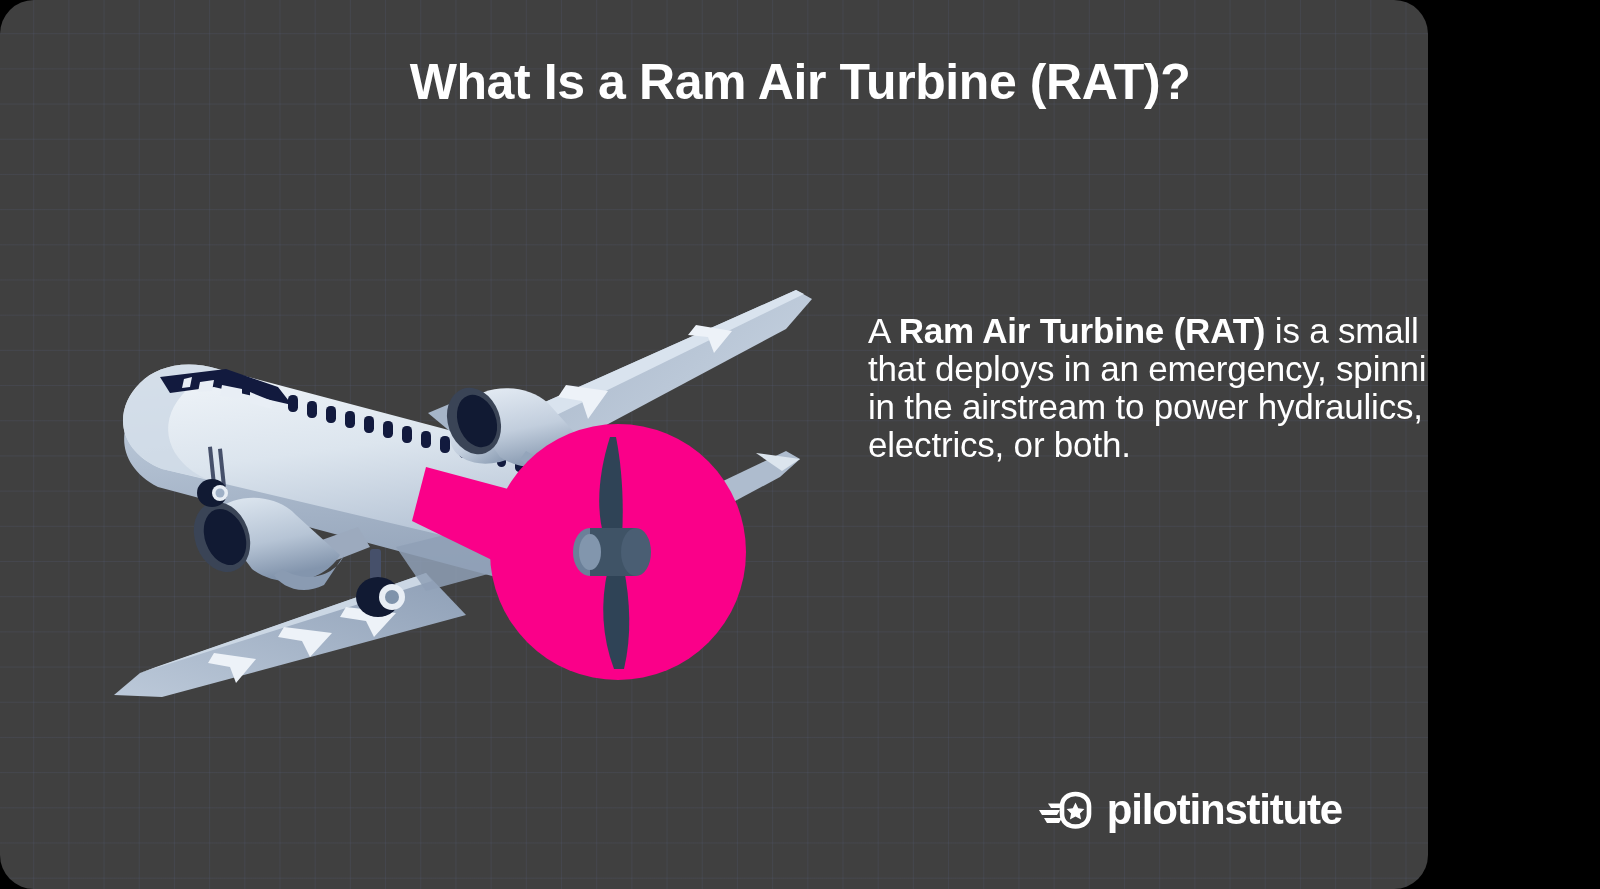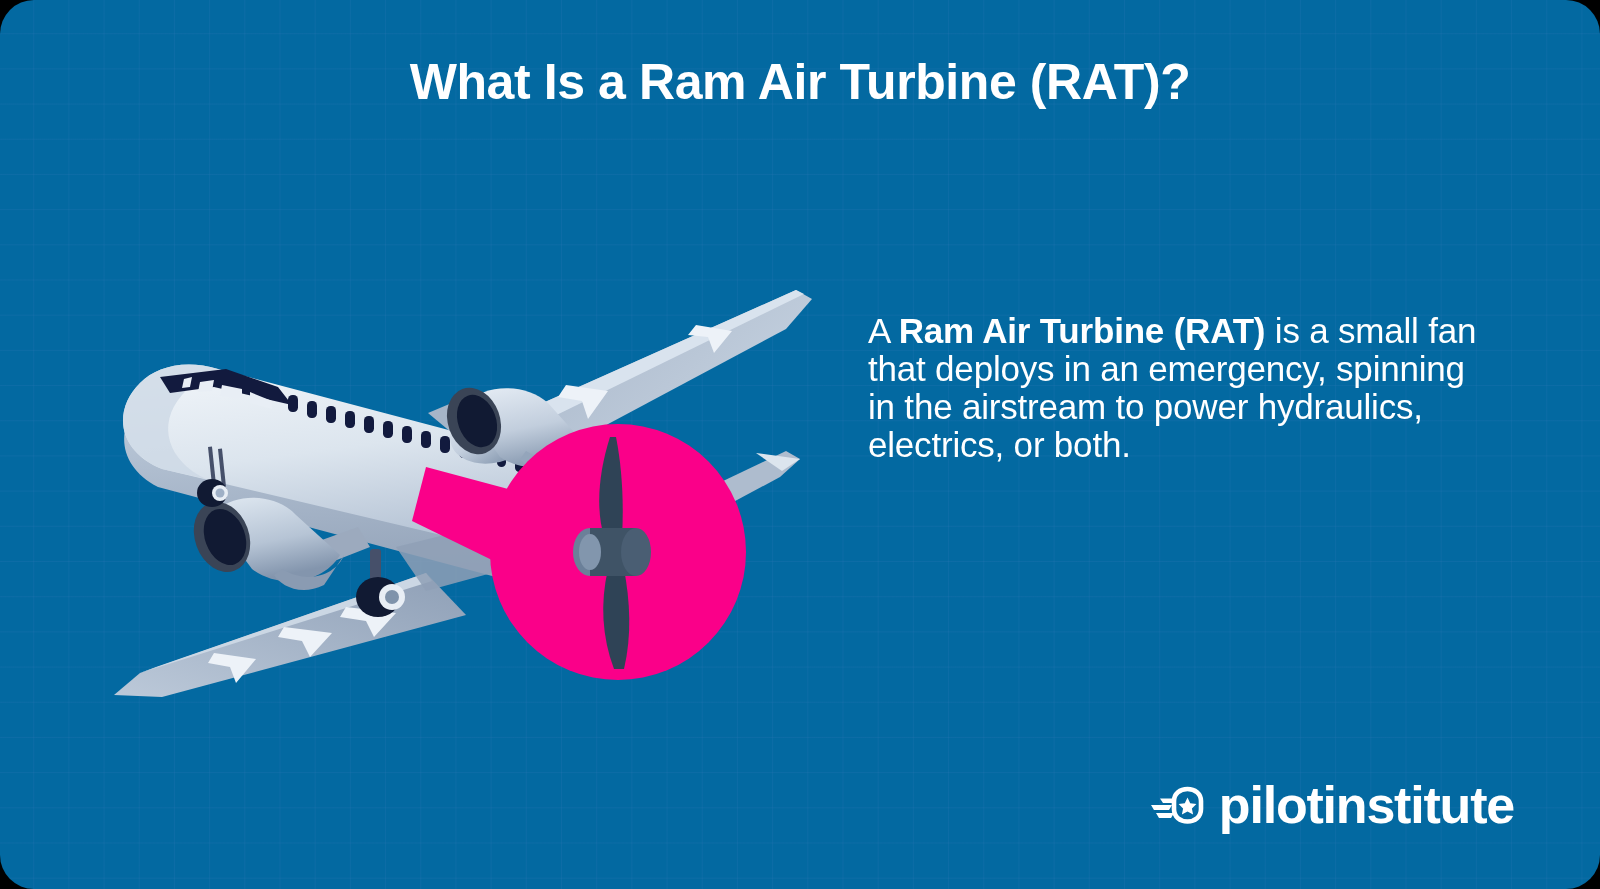--- a/index.html
+++ b/index.html
@@ -9,23 +9,23 @@
   }
   body {
     width: 1600px;
     height: 889px;
     overflow: hidden;
     font-family: "Liberation Sans", sans-serif;
   }
 
   #infographic {
     position: relative;
-    width: 1600px;
+    width: 1428px;
     height: 889px;
-    background-color: #0369a1;
+    background-color: #404040;
     border-radius: 34px;
     overflow: hidden;
   }
 
   
   #grid-overlay {
     position: absolute;
     inset: 0;
     background-image:
       linear-gradient(to right, rgba(120,140,220,0.085) 1px, transparent 1px),
@@ -80,21 +80,21 @@
   #logo {
     position: absolute;
     right: 86px;
     bottom: 58px;
     display: flex;
     align-items: center;
     gap: 13px;
   }
   #logo-wordmark {
     color: #FFFFFF;
-    font-size: 52px;
+    font-size: 42px;
     font-weight: 700;
     letter-spacing: -1.2px;
     line-height: 1;
   }
 </style>
 </head>
 <body>
 
 <div id="infographic">
 

